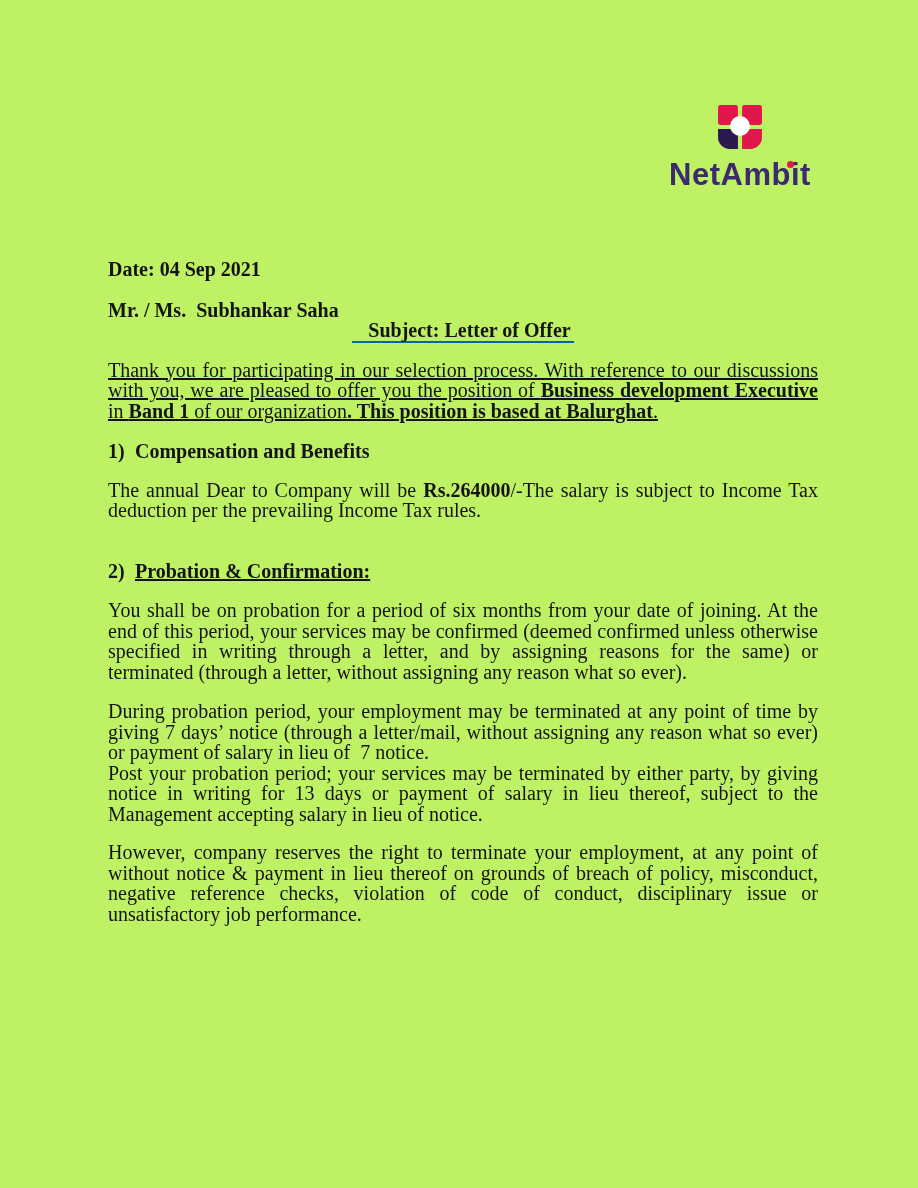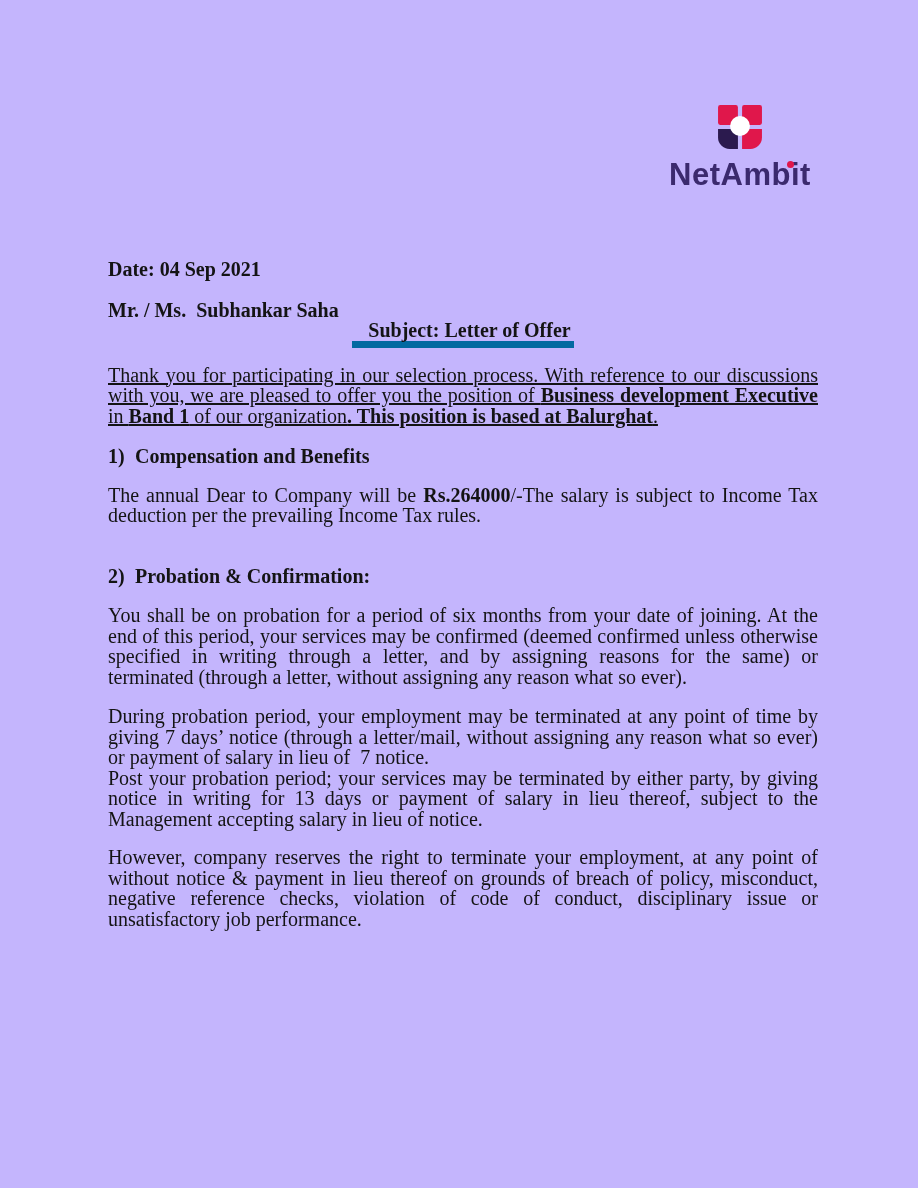--- a/index.html
+++ b/index.html
@@ -1,19 +1,19 @@
 <!DOCTYPE html>
 <html><head>
 <meta charset="utf-8">
 <style>
   html,body{margin:0;padding:0;background:#e8e8e8;}
   .page{
     position:relative;
     width:918px;height:1188px;
-    background:#c4b5fd;
+    background:#bef264;
     margin:0 auto;
     overflow:hidden;
     font-family:"Liberation Serif", serif;
     color:#141414;
   }
   
   .logo{
     position:absolute;left:661px;top:104px;width:158px;
     text-align:center;
   }
@@ -44,29 +44,29 @@
     line-height:20.5px;
   }
   .letter p{margin:0;}
   .b{font-weight:bold;}
   .just{text-align:justify;}
   .recipient{margin-top:20px !important;}
   .subject-line{text-align:center;}
   .subject-underline{
     display:inline-block;
     font-weight:bold;
-    border-bottom:7px solid #0369a1;
+    border-bottom:2px solid #0369a1;
     padding:0 3px 0 16px;
   }
   .salutation{margin-top:1px !important;}
   .mt17{margin-top:17px !important;text-decoration:underline;}
   .mt18{margin-top:18px !important;}
   .mt19{margin-top:19px !important;}
   .mt20{margin-top:20px !important;}
-  .mt40{margin-top:40px !important;}
+  .mt40{margin-top:40px !important;text-decoration:underline;}
   .heading{font-weight:bold;}
   .hnum{display:inline-block;min-width:27px;}
 </style>
 </head>
 <body>
 
 <div class="page">
 
   <div class="logo">
     <svg class="logo-icon" viewBox="0 0 44 44" xmlns="http://www.w3.org/2000/svg">

